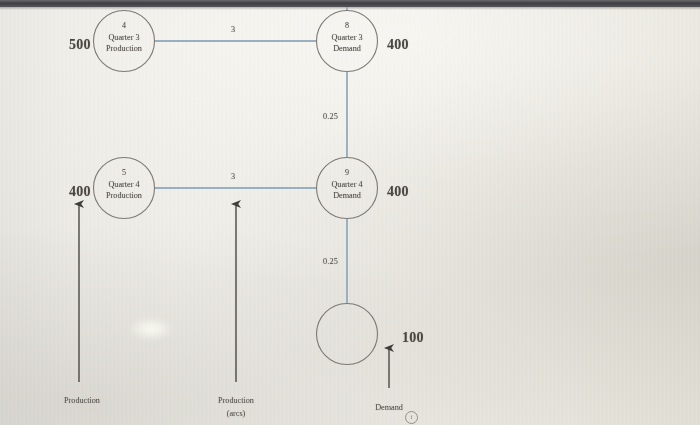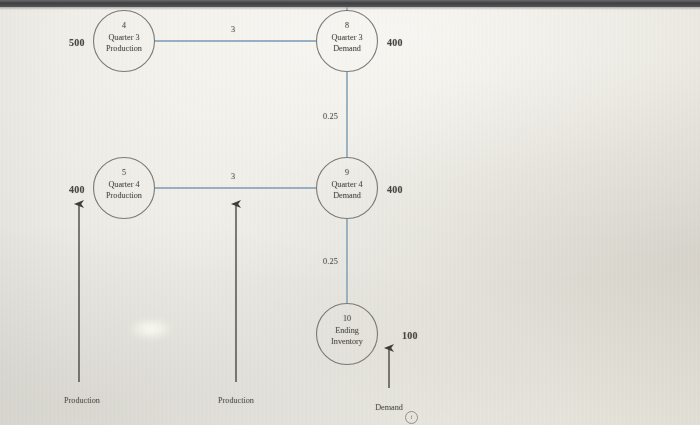--- a/index.html
+++ b/index.html
@@ -118,21 +118,21 @@
     width: 86px;
     text-align: center;
     color: #4e4b47;
     font-size: 8.2px;
     line-height: 11.6px;
     white-space: nowrap;
     text-shadow: 0 0 1.1px rgba(120,116,110,0.42);
   }
   .node-id { font-size: 8px; }
   .supply {
-    font-size: 10px;
+    font-size: 14px;
     font-weight: bold;
     color: #4a4743;
   }
   .edgelabel {
     font-size: 8.2px;
     color: #52504c;
   }
   .axis-cap {
     position: absolute;
     width: 120px;
@@ -220,38 +220,34 @@
   </div>
   <div class="lbl supply" style="left:69px; top:184px;">400</div>
 
   <div class="node-text" style="left:304px; top:167px;">
     <div class="node-id">9</div>
     <div>Quarter 4</div>
     <div>Demand</div>
   </div>
   <div class="lbl supply" style="left:387px; top:184px;">400</div>
 
-  <div class="node-text" style="left:304px; top:313px;">
-    <div class="node-id">10</div>
-    <div>Ending</div>
-    <div>Inventory</div>
-  </div>
   <div class="lbl supply" style="left:402px; top:330px;">100</div>
 
   <div class="lbl edgelabel" style="left:231px; top:25px;">3</div>
   <div class="lbl edgelabel" style="left:231px; top:172px;">3</div>
   <div class="lbl edgelabel" style="left:323px; top:112px;">0.25</div>
   <div class="lbl edgelabel" style="left:323px; top:257px;">0.25</div>
 
   <div class="axis-cap" style="left:22px; top:394px;">
     <div>Production</div>
   </div>
 
   <div class="axis-cap" style="left:176px; top:394px;">
     <div>Production</div>
+    <div>(arcs)</div>
   </div>
 
   <div class="axis-cap" style="left:329px; top:401px;">
     <div>Demand</div>
   </div>
 
   <div id="info-badge">i</div>
 
 </div>
 

